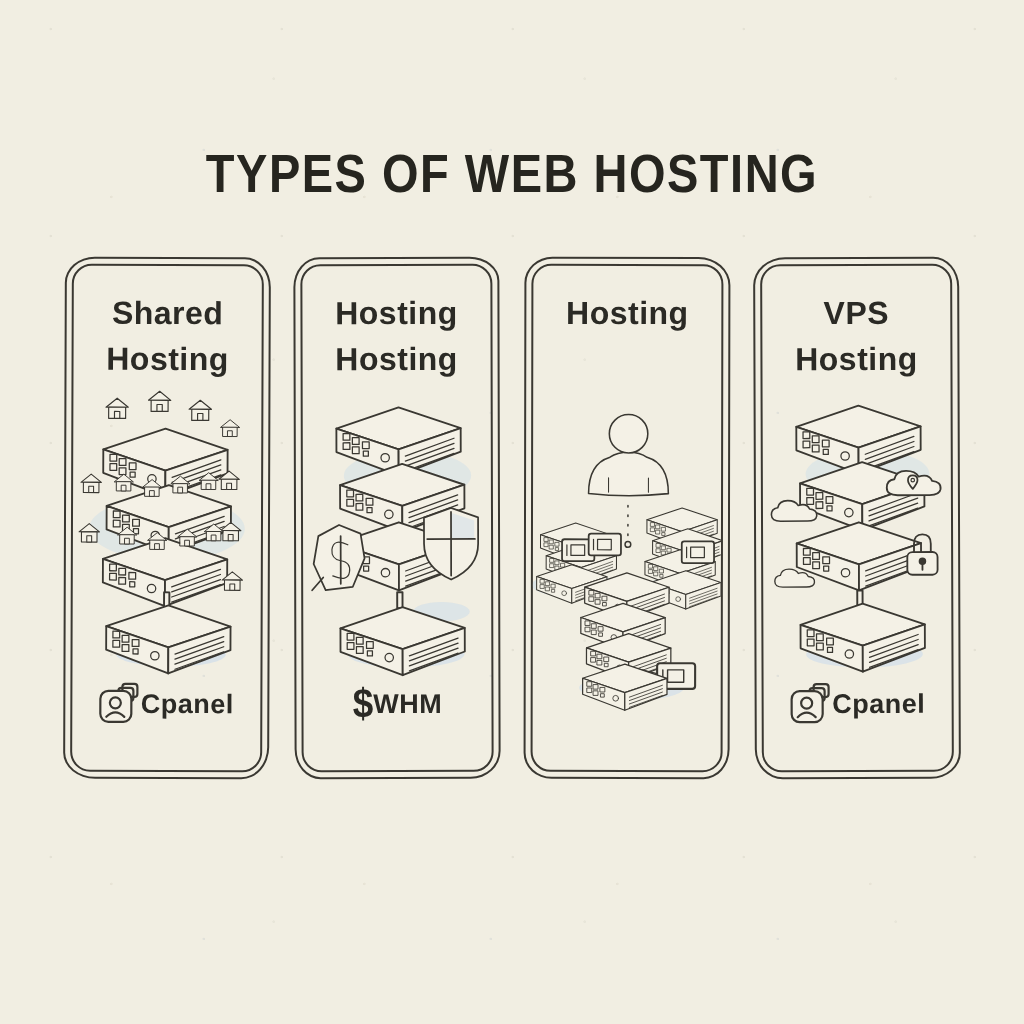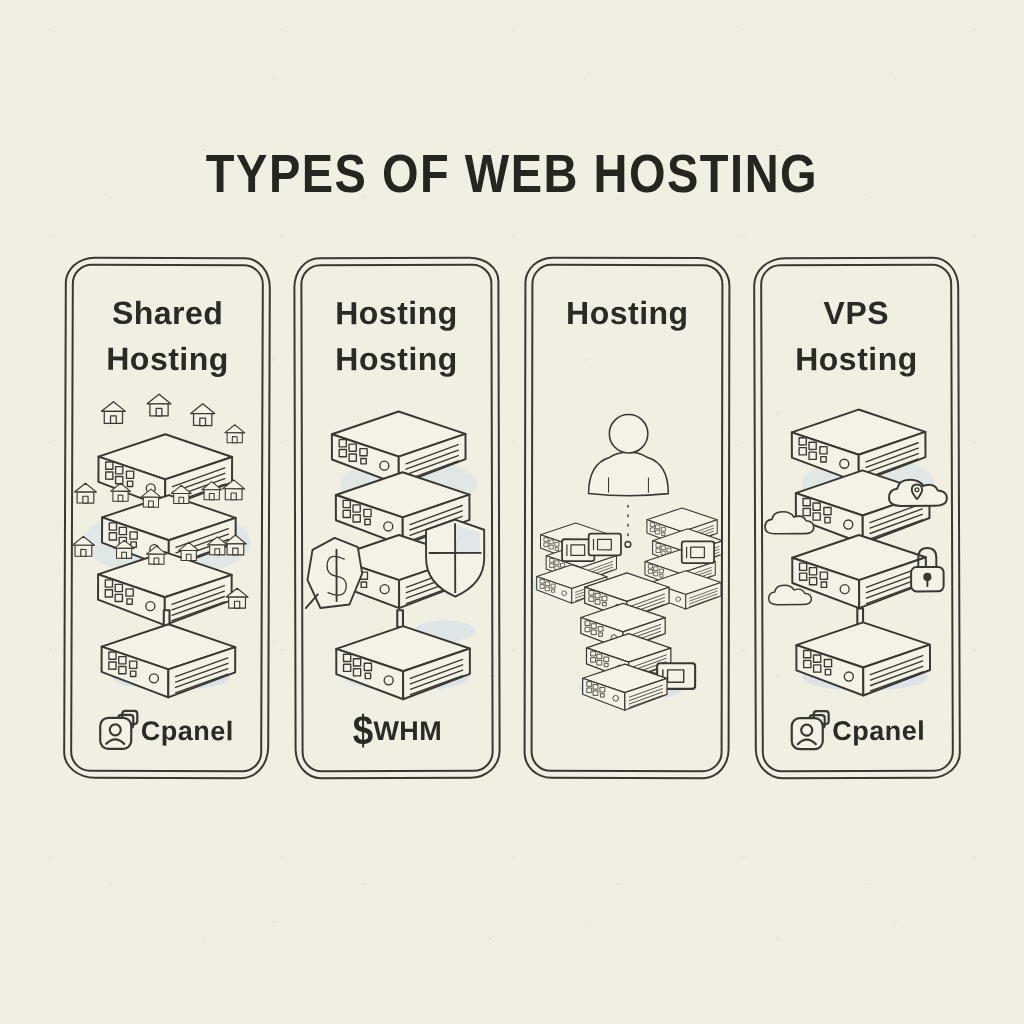--- a/index.html
+++ b/index.html
@@ -41,21 +41,21 @@
     overflow:hidden;
   }
   .card-title{
     margin:24px 0 0 0;text-align:center;
     font-size:32px;font-weight:700;line-height:1.45;letter-spacing:0.5px;
     color:#2b2a25;
   }
   .card-title span{display:block;}
   .ill{margin-top:6px;flex:1 1 auto;}
   .card-footer{
-    height:54px;margin-bottom:12px;flex:0 0 auto;
+    height:54px;margin-bottom:39px;flex:0 0 auto;
     display:flex;align-items:center;justify-content:center;
   }
   .footer-label{font-size:27px;font-weight:700;letter-spacing:0.5px;color:#2b2a25;}
   .dollar-glyph{font-size:37px;font-weight:600;transform:scaleY(1.12);color:#2b2a25;}
   
   .ill *, .ficon *{vector-effect:non-scaling-stroke;}
   .bg{fill:#f4f1e6;}
   .nf{fill:none;}
   .ink{fill:#3a3832;stroke:none;}
   .blue{fill:#c9dbec;stroke:none;}

